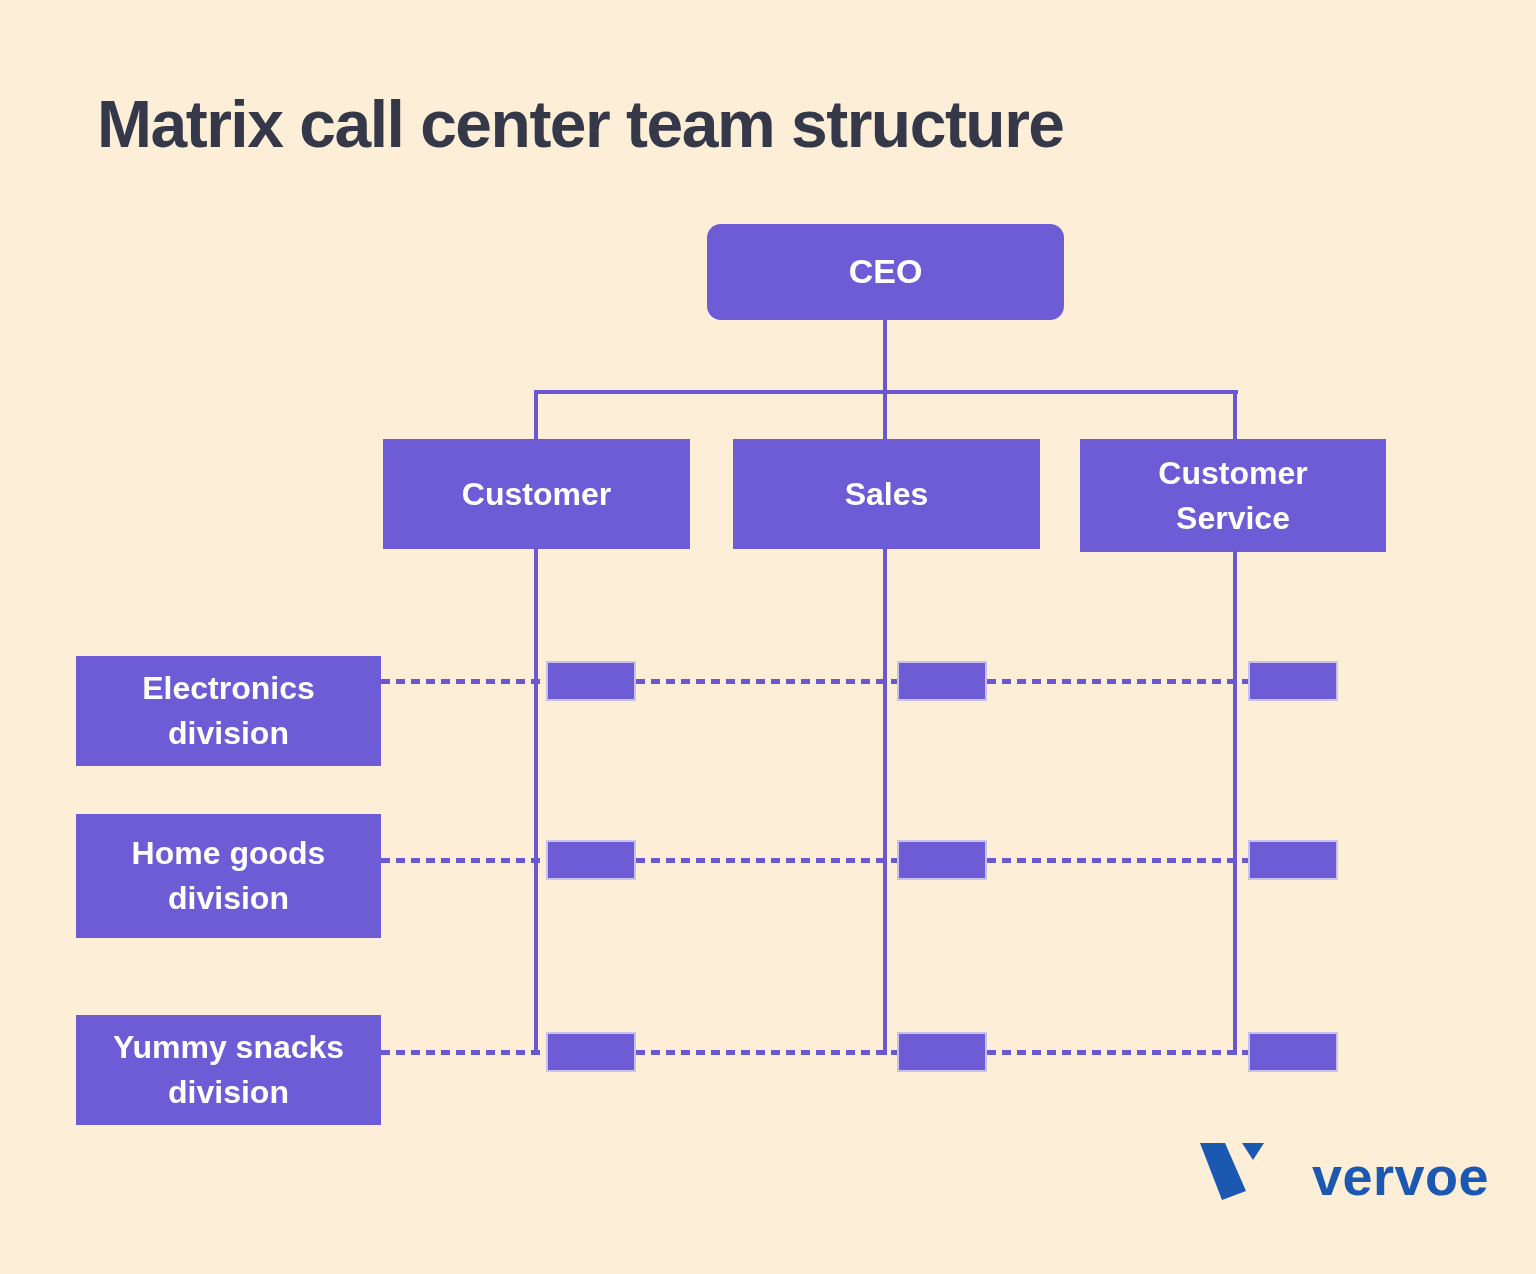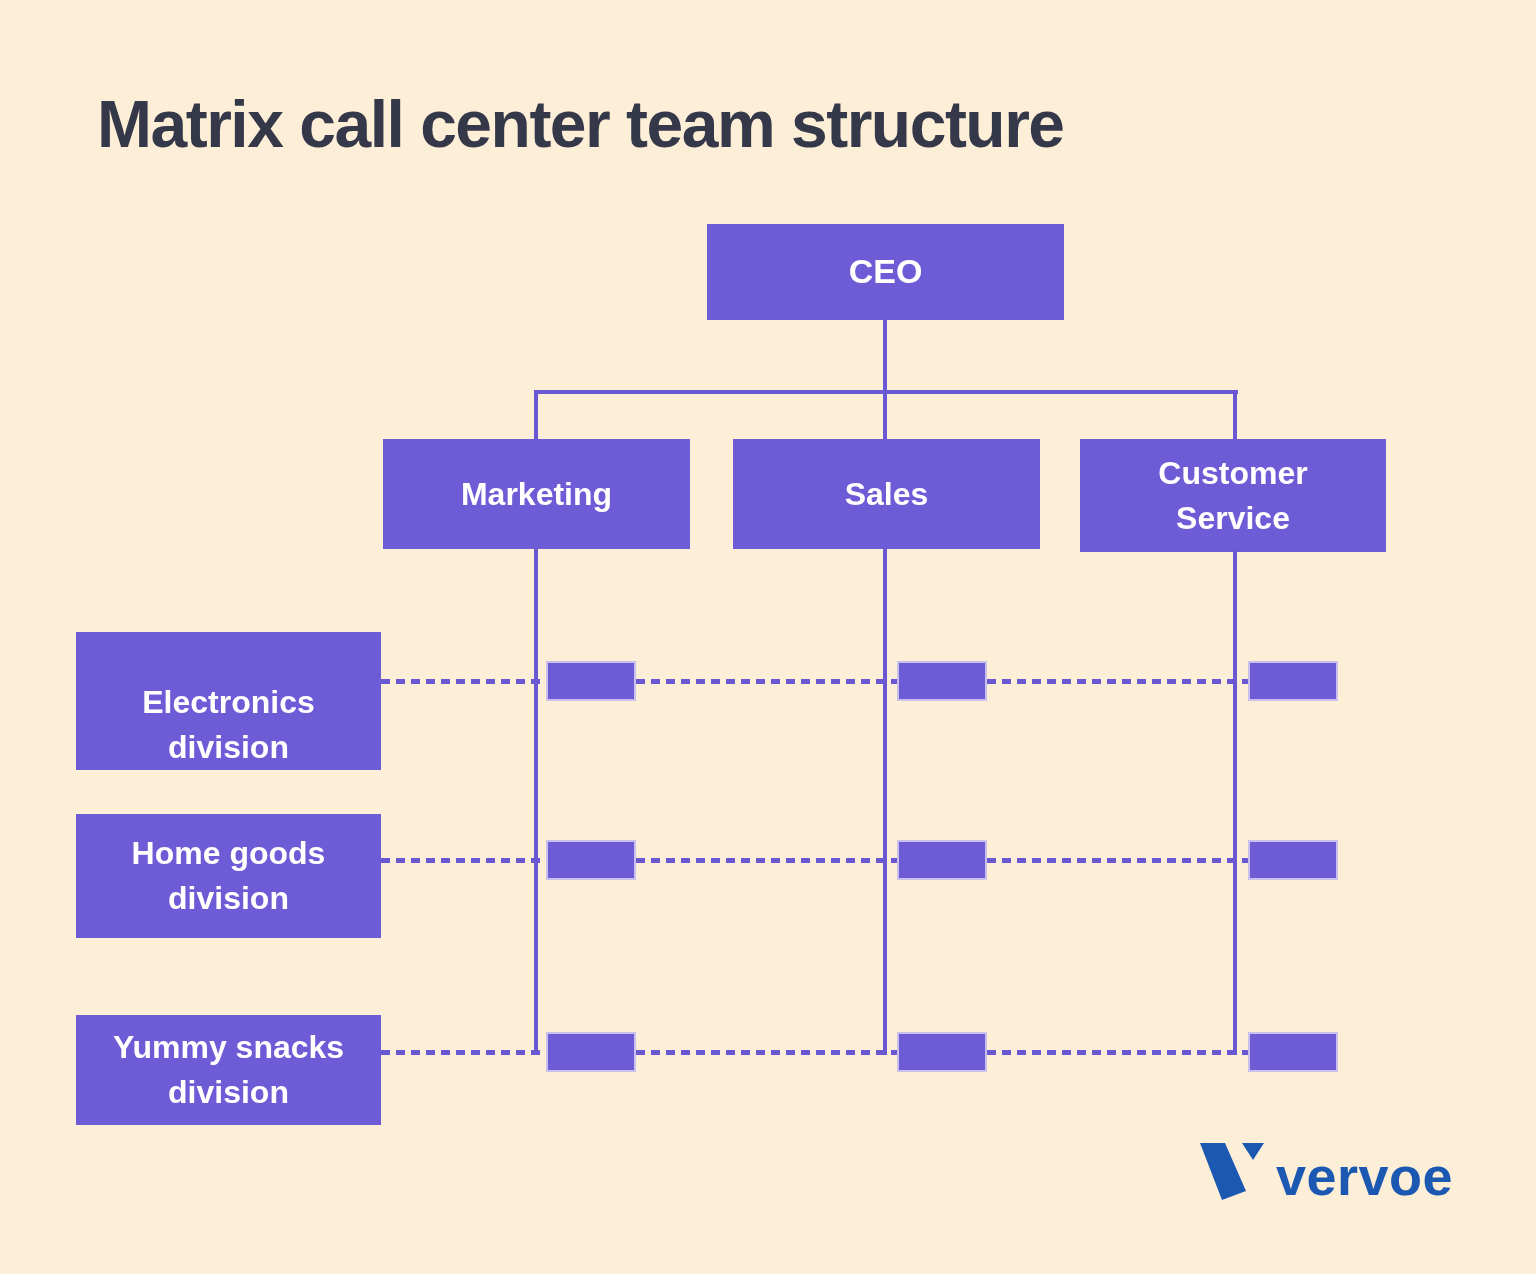--- a/index.html
+++ b/index.html
@@ -54,55 +54,55 @@
     background:var(--box-purple);
     border:2px solid var(--node-border);
   }
   .logo{
     position:absolute;left:1200px;top:1143px;
     display:flex;align-items:flex-start;gap:12px;
   }
   .logo .wordmark{
     font-size:54px;font-weight:bold;letter-spacing:0.5px;
     color:var(--logo-blue);
-    line-height:1;margin-top:6px;
+    line-height:1;margin-top:6px;margin-left:36px;
   }
 </style>
 </head>
 <body>
 
 <div class="canvas">
 
   <div class="title">Matrix call center team structure</div>
 
-  <div class="node ceo" style="left:707px;top:224px;width:357px;height:96px;">
+  <div class="node ceo" style="left:707px;top:224px;width:357px;height:96px;border-radius:14px;">
     <span class="lbl">CEO</span>
   </div>
 
   <div class="vline" style="left:883px;top:320px;height:72px;"></div>
   <div class="hline" style="left:534px;top:390px;width:704px;"></div>
   <div class="vline" style="left:534px;top:390px;height:49px;"></div>
   <div class="vline" style="left:883px;top:390px;height:49px;"></div>
   <div class="vline" style="left:1233px;top:390px;height:49px;"></div>
 
   <div class="node" style="left:383px;top:439px;width:307px;height:110px;">
-    <span class="lbl">Marketing</span>
+    <span class="lbl">Customer</span>
   </div>
   <div class="node" style="left:733px;top:439px;width:307px;height:110px;">
     <span class="lbl">Sales</span>
   </div>
   <div class="node" style="left:1080px;top:439px;width:306px;height:113px;justify-content:center;">
     <span class="lbl narrow">Customer Service</span>
   </div>
 
   <div class="vline" style="left:534px;top:549px;height:506px;"></div>
   <div class="vline" style="left:883px;top:549px;height:506px;"></div>
   <div class="vline" style="left:1233px;top:549px;height:506px;"></div>
 
-  <div class="node" style="left:76px;top:632px;width:305px;height:138px;align-items:flex-end;">
+  <div class="node" style="left:76px;top:656px;width:305px;height:110px;">
     <span class="lbl division">Electronics division</span>
   </div>
   <div class="node" style="left:76px;top:814px;width:305px;height:124px;">
     <span class="lbl division">Home goods division</span>
   </div>
   <div class="node" style="left:76px;top:997px;width:305px;height:110px;margin-top:18px;">
     <span class="lbl division">Yummy snacks division</span>
   </div>
 
   <div class="dash" style="left:381px;top:679px;width:165px;"></div>

